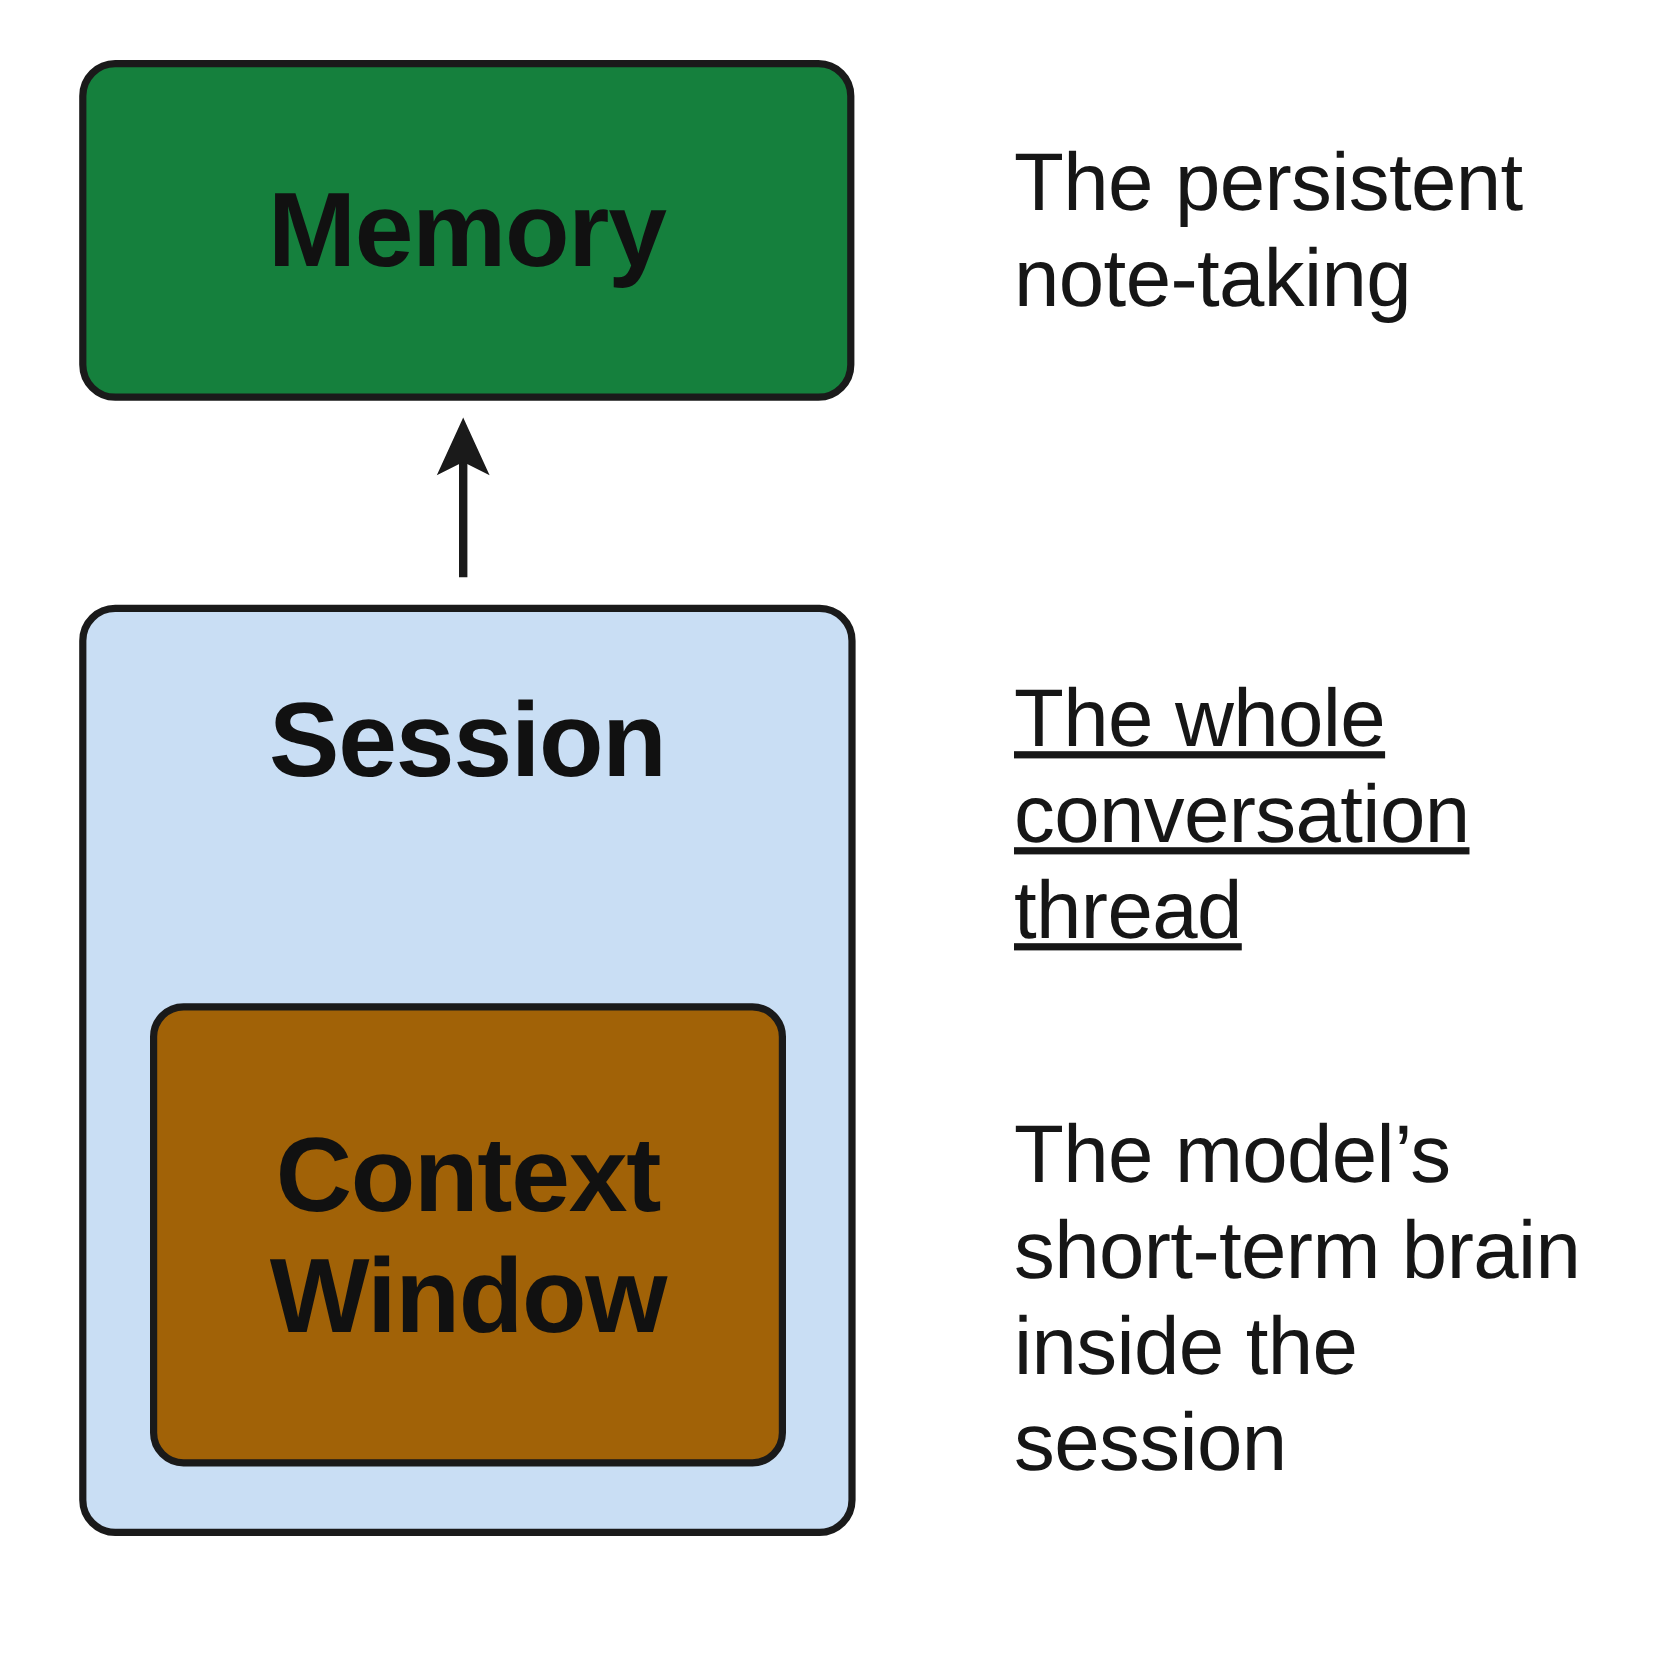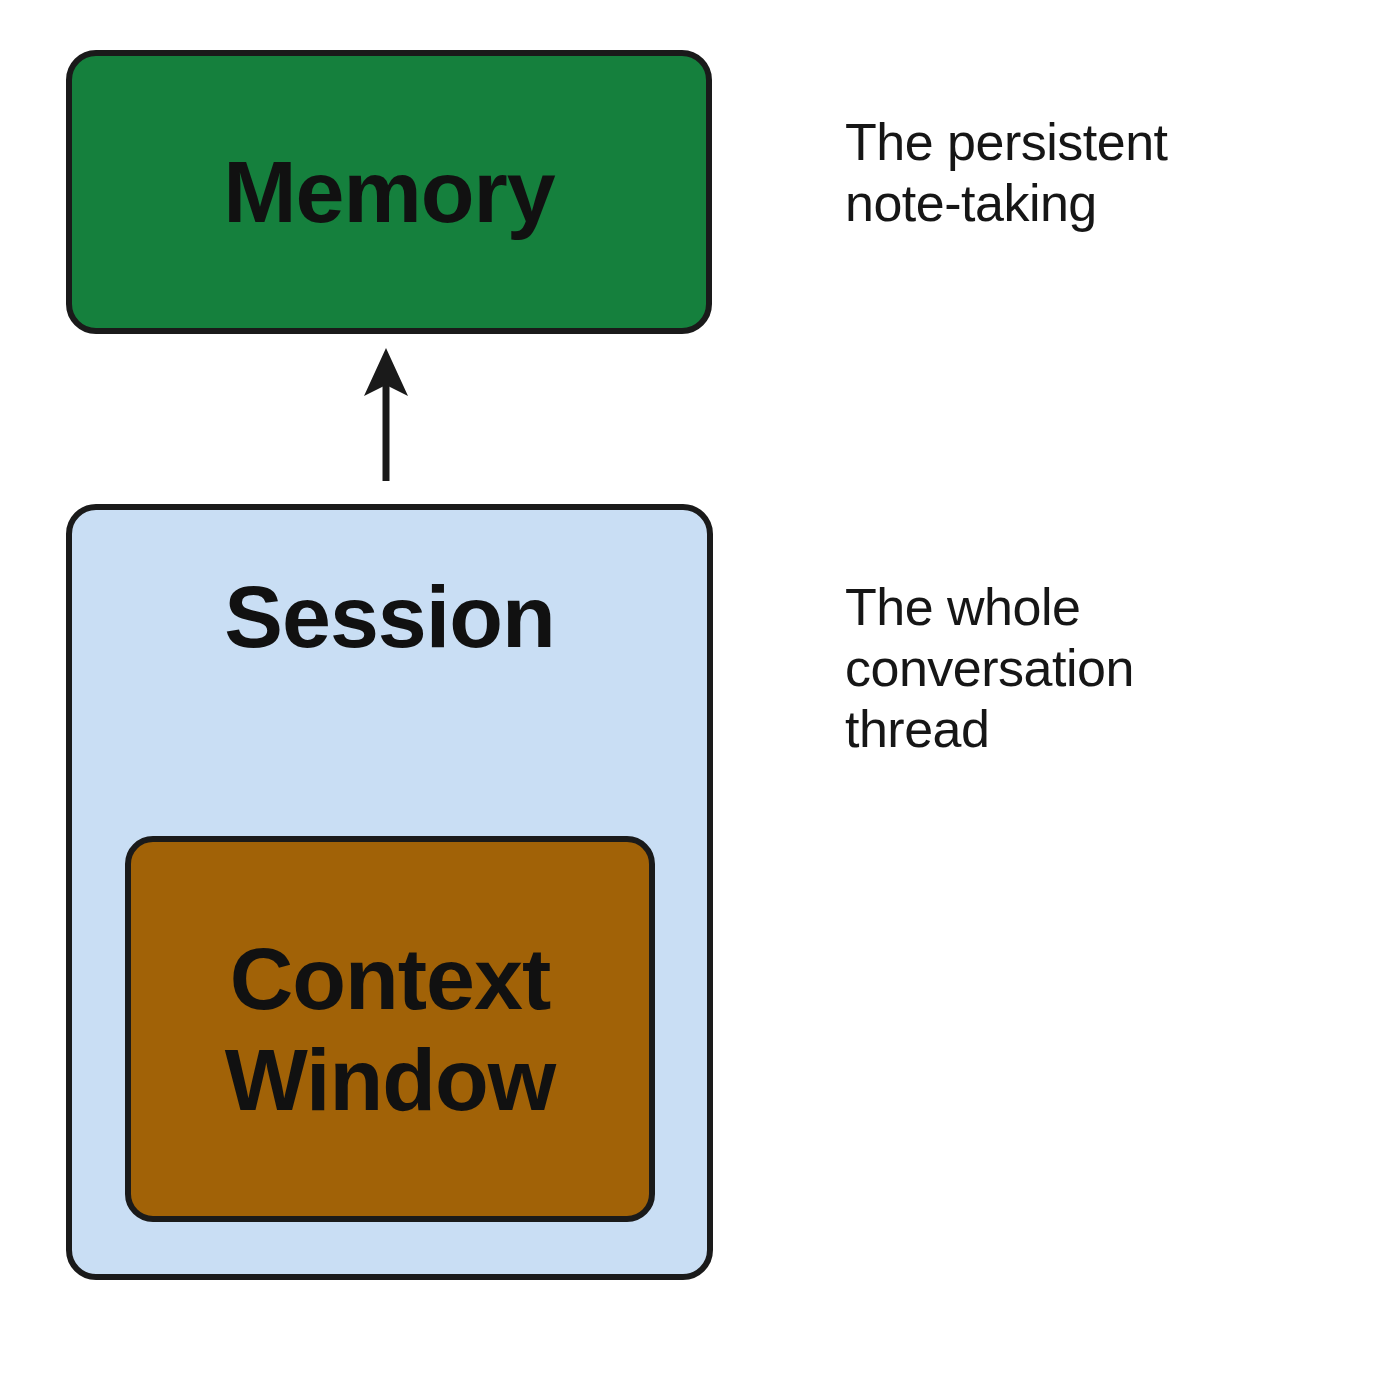--- a/index.html
+++ b/index.html
@@ -56,28 +56,28 @@
   }
   .arrow-wrap {
     position: absolute;
     left: 356px; top: 346px;
     width: 60px; height: 140px;
   }
   .annotation {
     position: absolute;
     left: 845px;
     width: 490px;
-    font-size: 52px;
-    line-height: 61px;
+    font-size: 68px;
+    line-height: 80px;
     letter-spacing: -0.5px;
     color: #161616;
     white-space: pre-line;
   }
   .annotation-memory  { top: 112px; }
-  .annotation-session { top: 577px; }
+  .annotation-session { top: 559px; text-decoration: underline; }
   .annotation-context { top: 922px; }
 </style>
 </head>
 <body>
 
 <div class="canvas">
 
   <div class="box memory-box" style="background-color: #15803d; border-color: rgb(26, 26, 26);">
     <div class="box-label">Memory</div>
   </div>
@@ -98,14 +98,17 @@
 Window</div>
   </div>
 
   <div class="annotation annotation-memory">The persistent
 note-taking</div>
 
   <div class="annotation annotation-session">The whole
 conversation
 thread</div>
 
+  <div class="annotation annotation-context">The model’s
+short-term brain
+inside the session</div>
 
 </div>
 
 </body></html>

